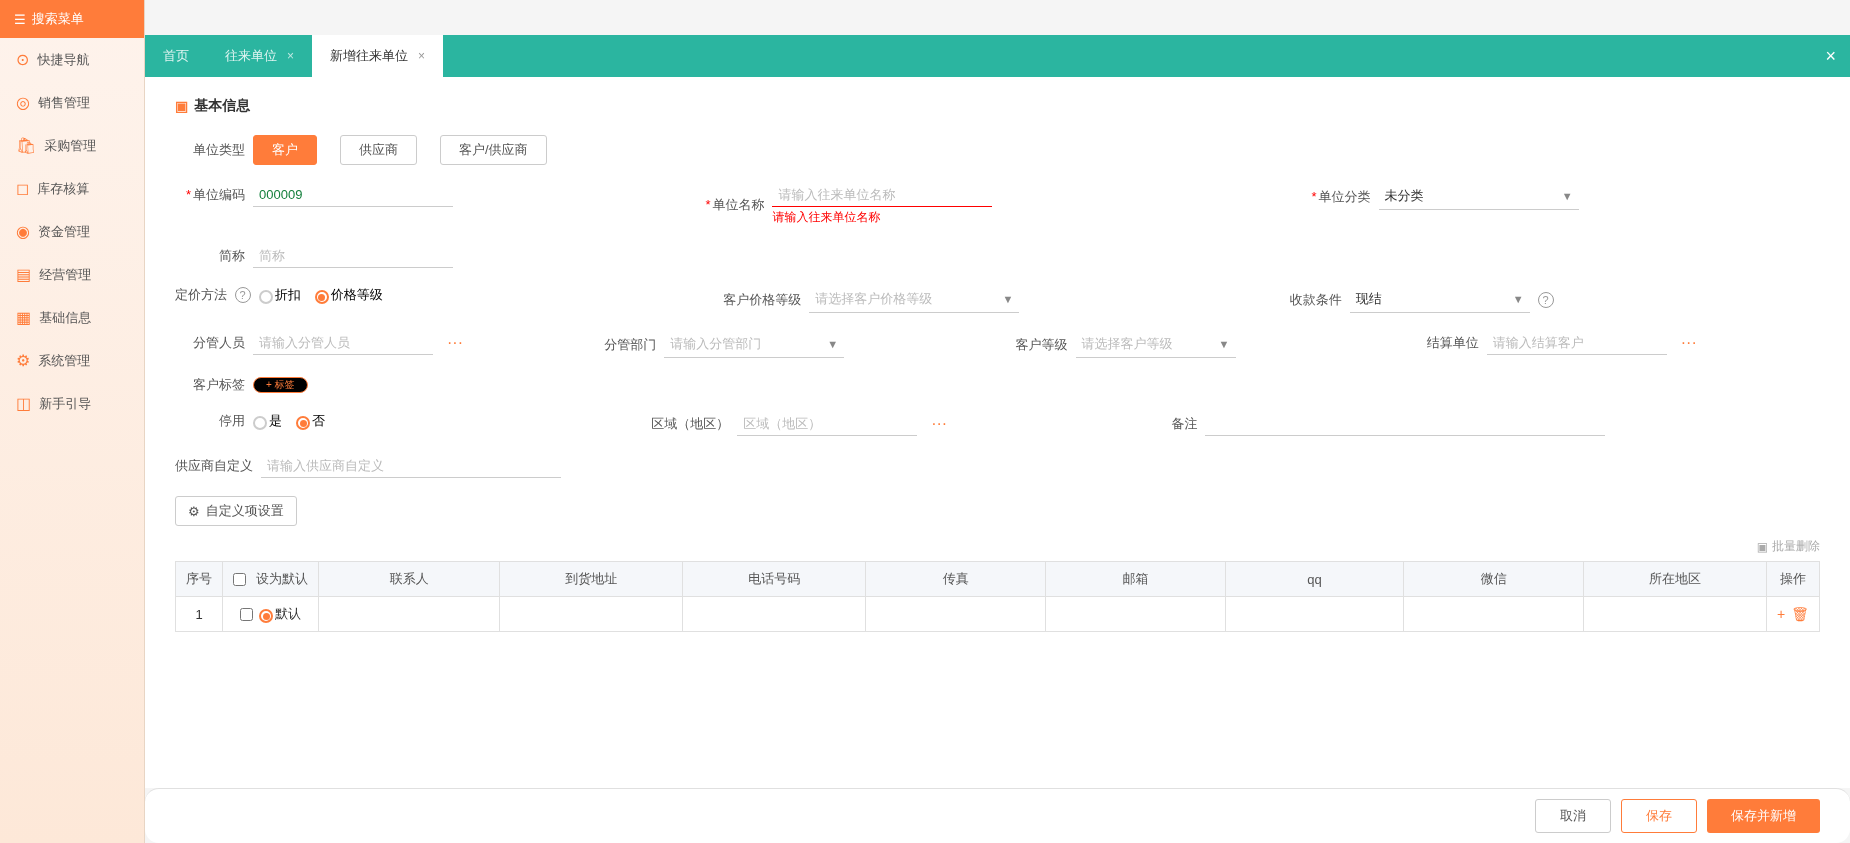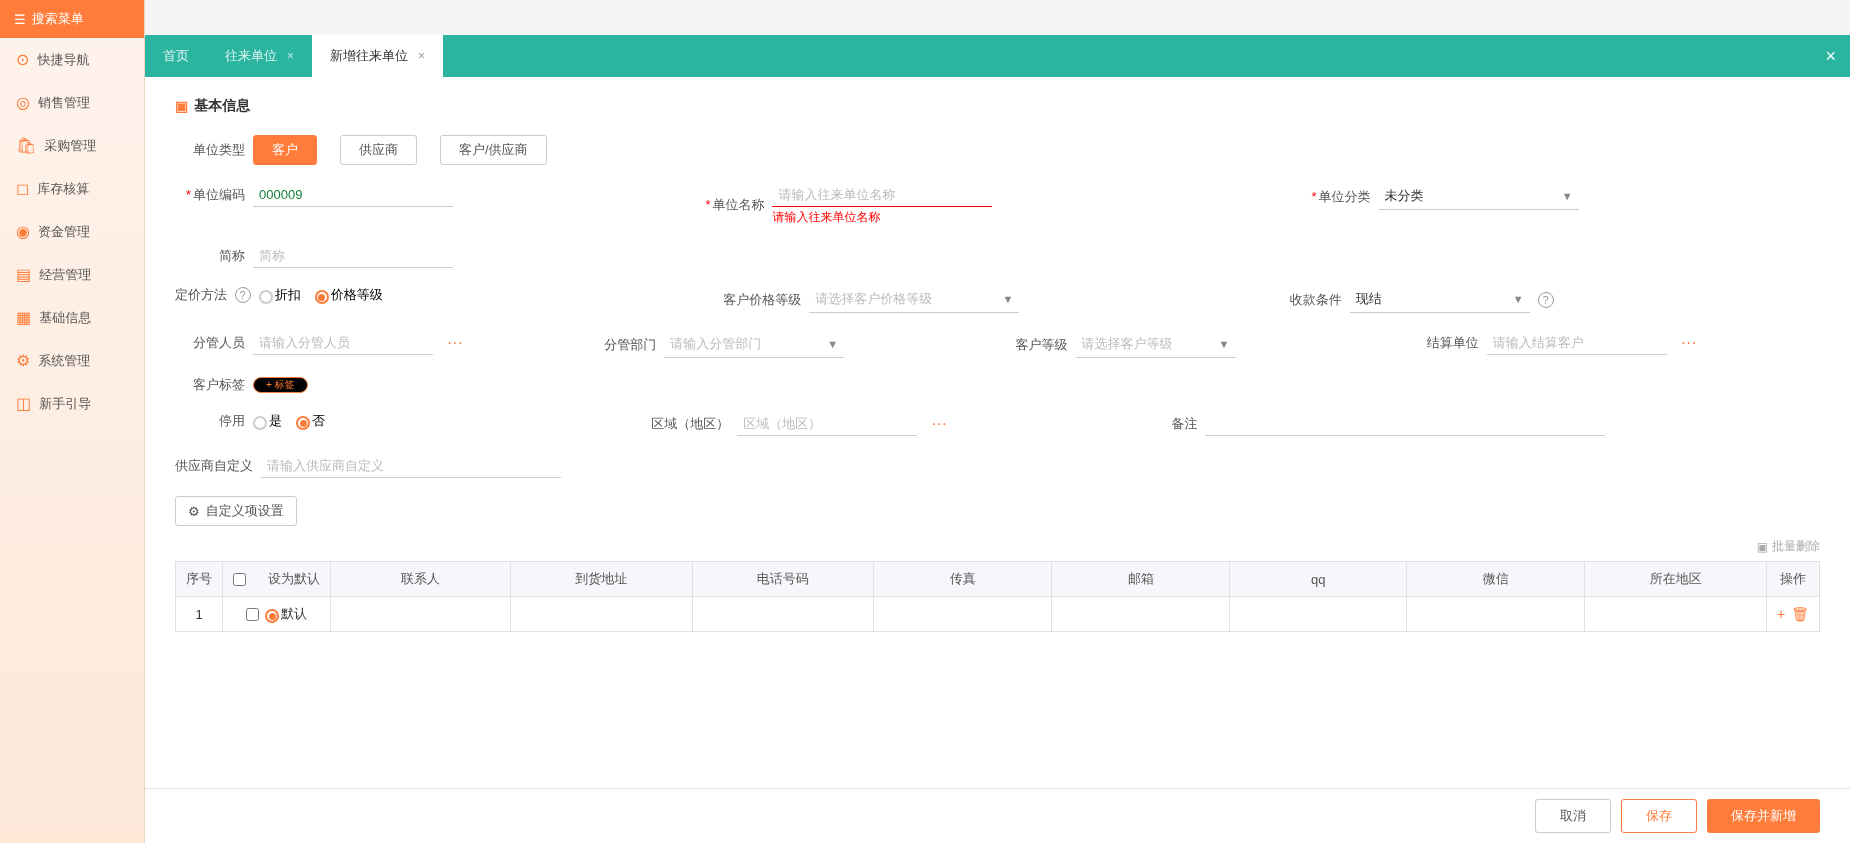--- a/index.html
+++ b/index.html
@@ -302,20 +302,21 @@
 
     
     .footer {
       background: white;
       border-top: 1px solid #e0e0e0;
       padding: 10px 30px;
       display: flex;
       justify-content: flex-end;
       gap: 10px;
       flex-shrink: 0;
+      border-radius: 14px;
     }
     .btn-cancel {
       padding: 7px 24px;
       border: 1px solid #ccc;
       background: white;
       border-radius: 3px;
       cursor: pointer;
       font-size: 13px;
       color: #555;
     }
@@ -582,21 +583,21 @@
     <div class="batch-delete">
       <span>▣</span>
       <span>批量删除</span>
     </div>
 
     <table class="data-table">
       <thead>
         <tr>
           <th>序号</th>
           <th>
-            <div style="display:flex;align-items:center;justify-content:center;gap:22px;">
+            <div style="display:flex;align-items:center;justify-content:center;gap:10px;">
               <input type="checkbox" style="">
               <span>设为默认</span>
             </div>
           </th>
           <th>联系人</th>
           <th>到货地址</th>
           <th>电话号码</th>
           <th>传真</th>
           <th>邮箱</th>
           <th>qq</th>

